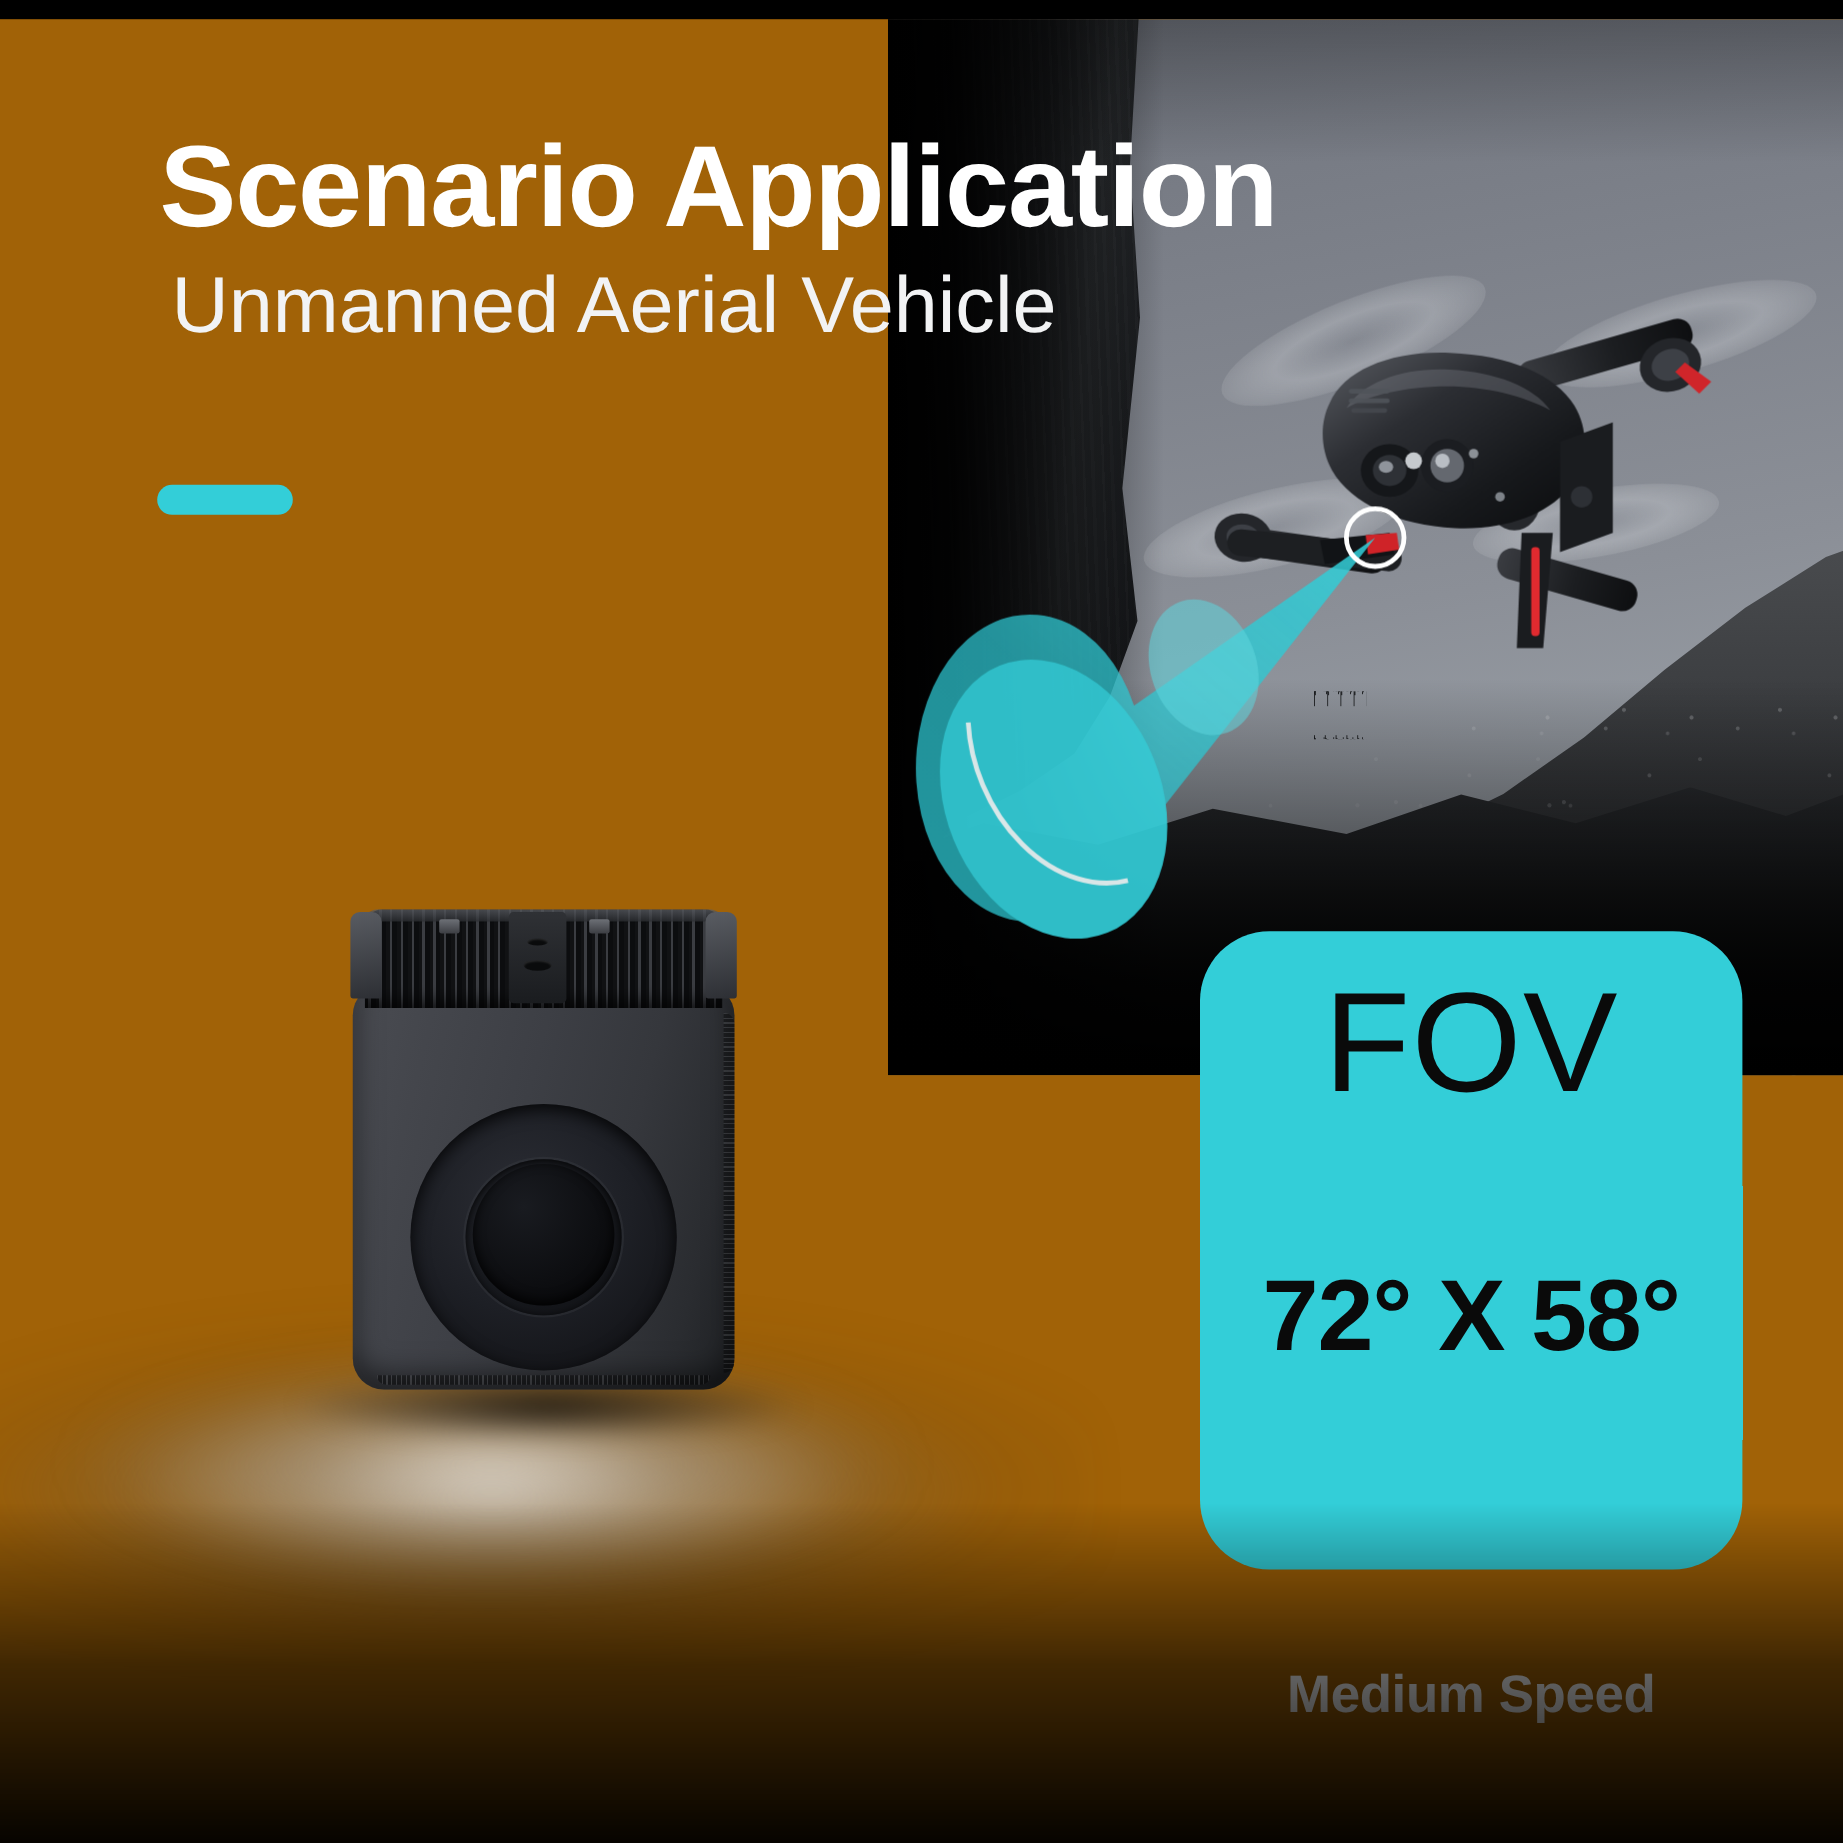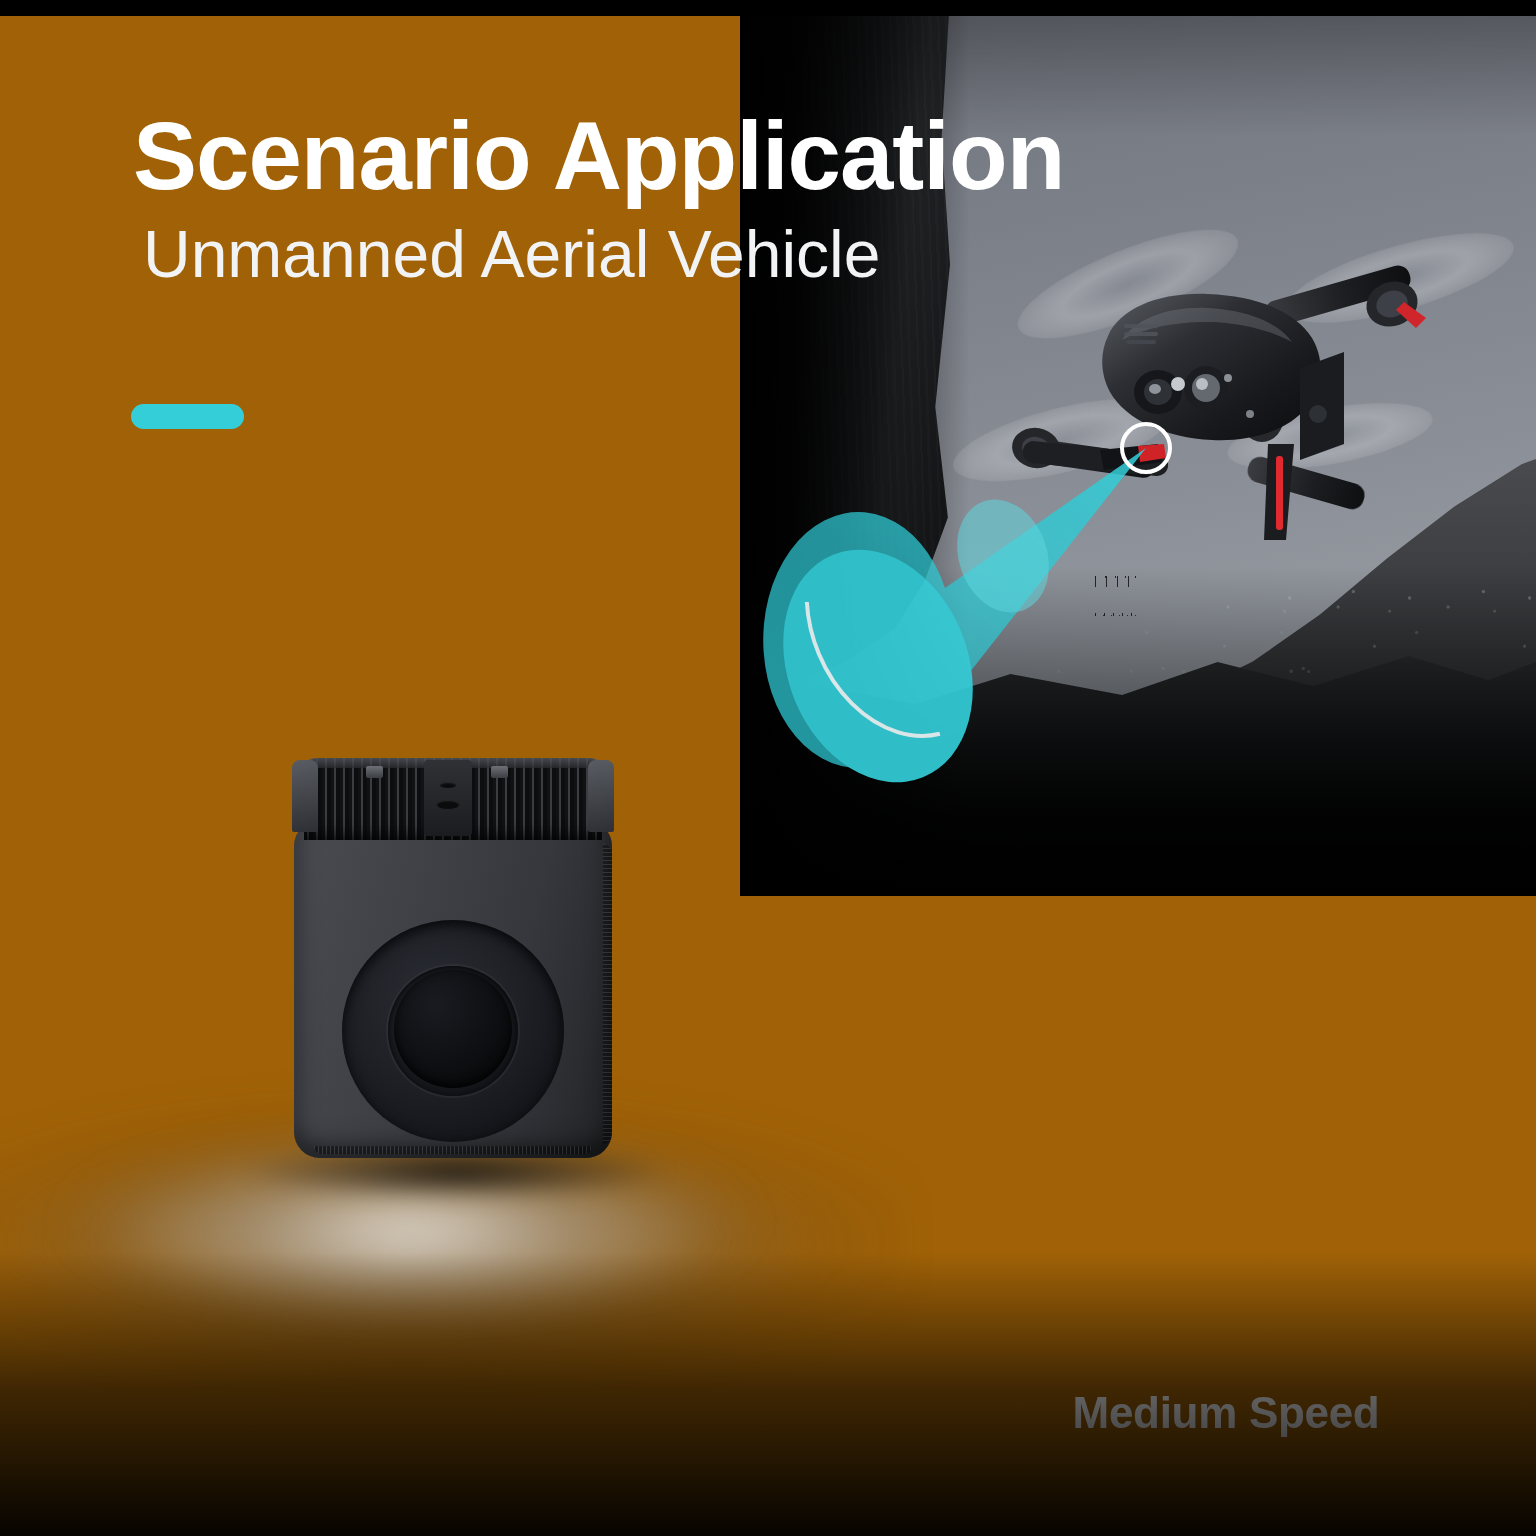--- a/index.html
+++ b/index.html
@@ -478,17 +478,21 @@
       <div class="dev-port1"></div>
       <div class="dev-port2"></div>
     </div>
     <div class="lens-outer"></div>
     <div class="lens-mid"></div>
     <div class="lens-inner"></div>
     <div class="dev-side-ribs"></div>
     <div class="dev-bottom-ribs"></div>
   </div>
 
+  <div class="fov-badge">
+    <div class="fov-title">FOV</div>
+    <div class="fov-value">72° X 58°</div>
+  </div>
 
   <div class="speed-label">Medium Speed</div>
 
   <div class="bottom-vignette"></div>
 </div>
 
 </body></html>

